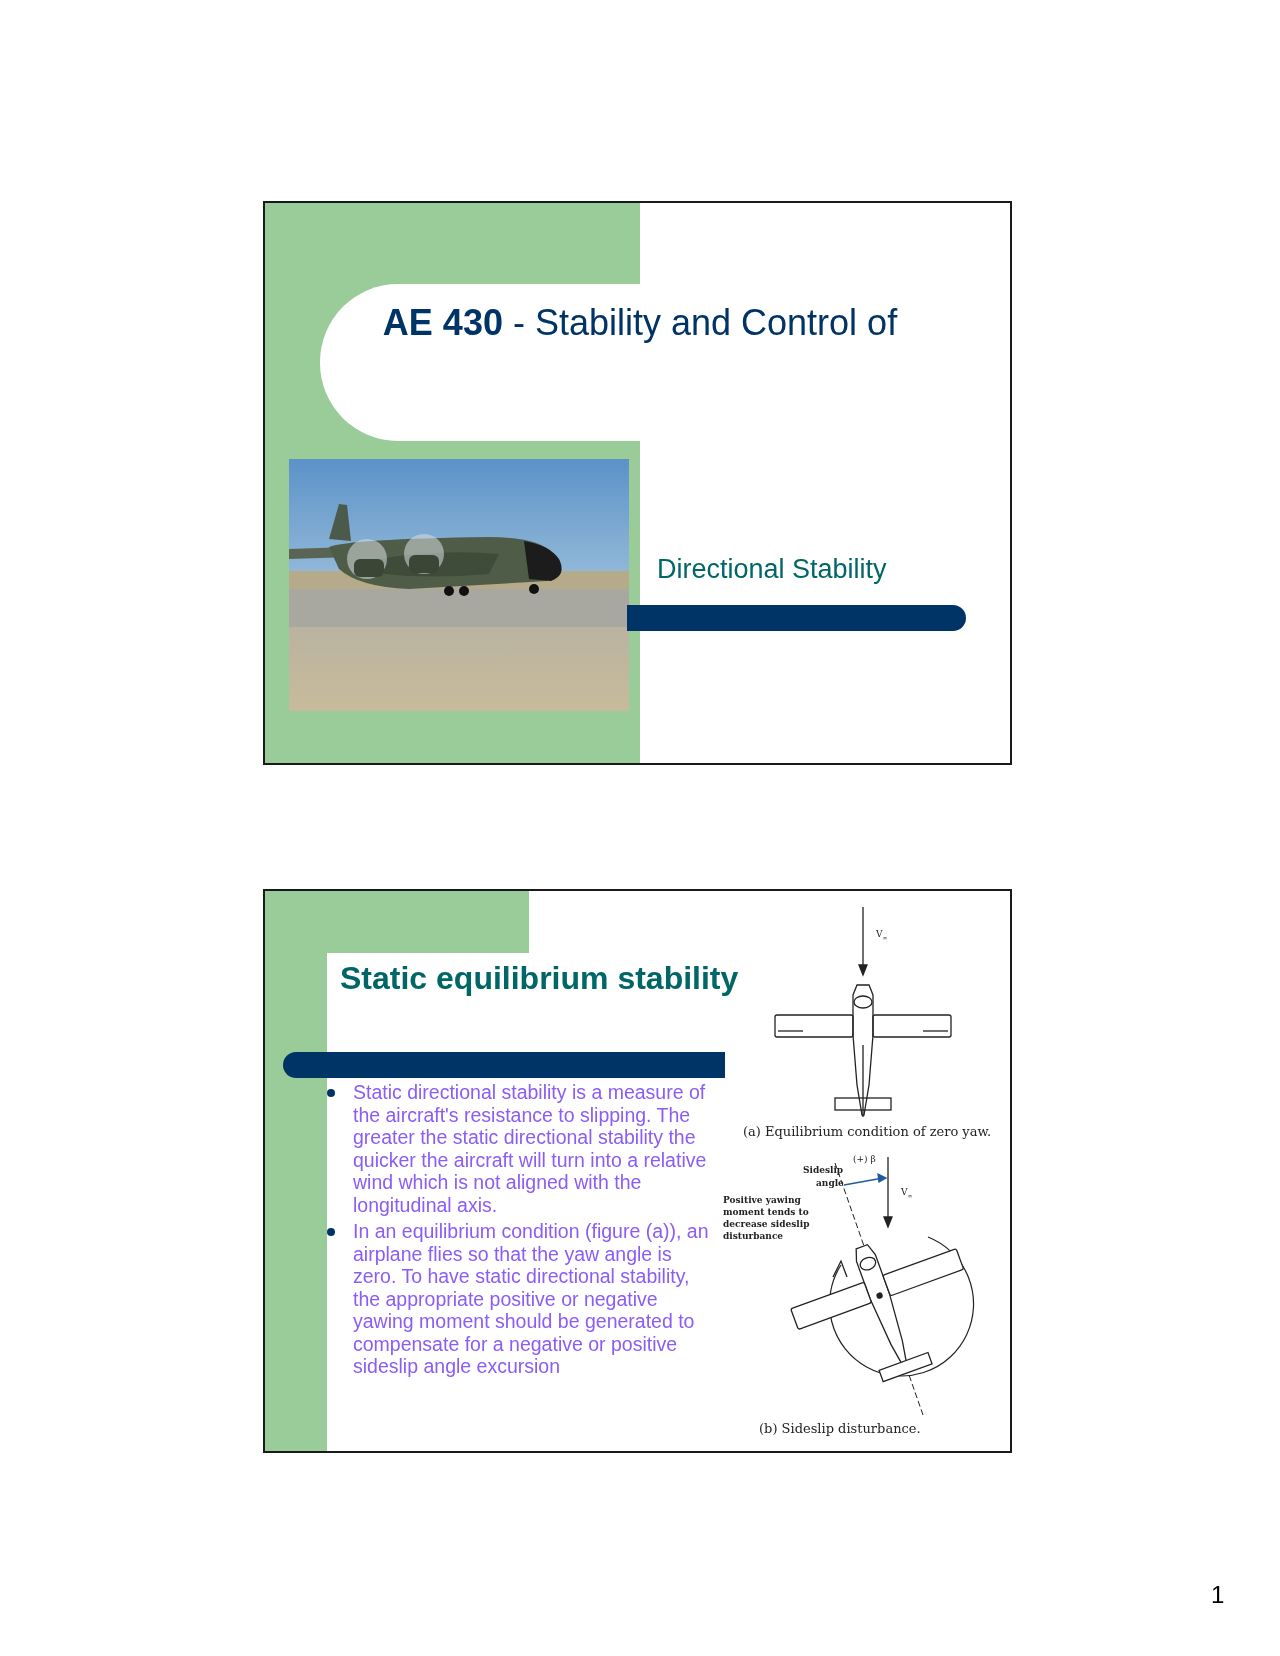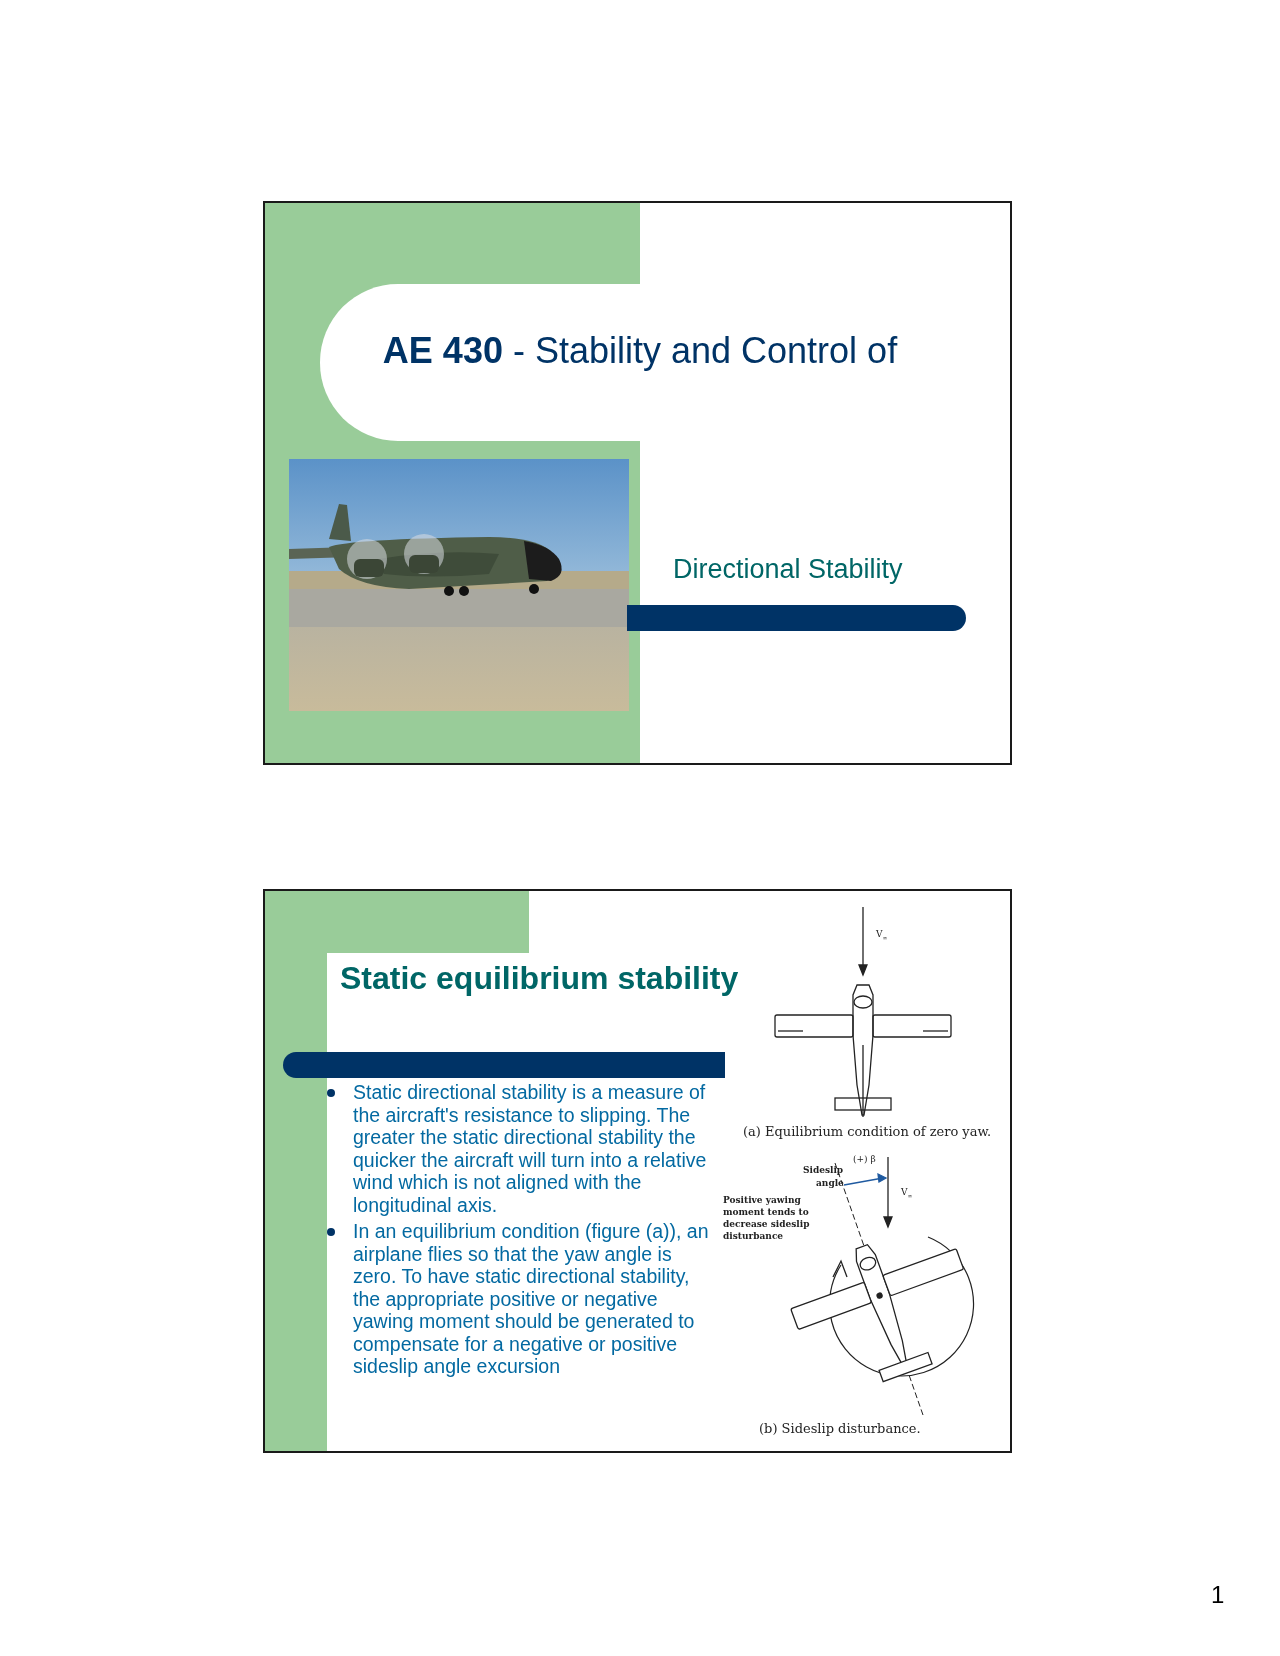--- a/index.html
+++ b/index.html
@@ -7,33 +7,33 @@
   .slide { position: absolute; left: 263px; width: 749px; border: 2px solid #1a1a1a; background: #ffffff; overflow: hidden; box-sizing: border-box; }
   #slide1 { top: 201px; height: 564px; }
   #slide2 { top: 889px; height: 564px; }
   .green { position: absolute; background: #99cc99; }
   .white-block { position: absolute; background: #ffffff; }
   .bar { position: absolute; background: #003366; }
 
   
   #s1-green { left: 0; top: 0; width: 375px; height: 560px; }
   #s1-title-block { left: 55px; top: 81px; width: 700px; height: 157px; border-radius: 78px 0 0 78px; }
-  #s1-title { position: absolute; left: 70px; top: 128px; width: 610px; text-align: center; color: #003366; font-size: 36px; line-height: 40px; }
+  #s1-title { position: absolute; left: 70px; top: 100px; width: 610px; text-align: center; color: #003366; font-size: 36px; line-height: 40px; }
   #s1-title b { font-weight: bold; }
   #s1-photo { position: absolute; left: 24px; top: 256px; width: 340px; height: 252px; overflow: hidden; }
-  #s1-subtitle { position: absolute; left: 408px; top: 350px; color: #006666; font-size: 27px; line-height: 32px; }
+  #s1-subtitle { position: absolute; left: 392px; top: 350px; color: #006666; font-size: 27px; line-height: 32px; }
   #s1-bar { left: 362px; top: 402px; width: 339px; height: 26px; border-radius: 0 13px 13px 0; }
 
   
   #s2-green-top { left: 0; top: 0; width: 264px; height: 62px; }
   #s2-green-left { left: 0; top: 0; width: 62px; height: 560px; }
   #s2-white-corner { left: 62px; top: 62px; width: 40px; height: 40px; border-radius: 20px 0 0 0; }
   #s2-title { position: absolute; left: 75px; top: 67px; color: #006666; font-size: 32px; font-weight: bold; line-height: 40px; white-space: nowrap; }
   #s2-bar { left: 18px; top: 161px; width: 442px; height: 26px; border-radius: 13px 0 0 13px; }
-  #s2-bullets { position: absolute; left: 56px; top: 190px; width: 390px; margin: 0; padding: 0; list-style: none; color: #0369a1; font-size: 19.5px; line-height: 22.5px; }
+  #s2-bullets { position: absolute; left: 56px; top: 190px; width: 390px; margin: 0; padding: 0; list-style: none; color: #8b5cf6; font-size: 19.5px; line-height: 22.5px; }
   #s2-bullets li { position: relative; padding-left: 32px; margin-bottom: 4px; }
   #s2-bullets li .dot { position: absolute; left: 6px; top: 8px; width: 8px; height: 8px; border-radius: 50%; background: #003366; }
   #s2-diagram { position: absolute; left: 458px; top: 4px; width: 288px; height: 556px; }
   .cap { font-family: "DejaVu Serif", serif; font-size: 13px; fill: #222; }
   .small { font-family: "DejaVu Serif", serif; font-size: 9px; fill: #222; font-weight: bold; }
 
   #page-number { position: absolute; left: 1211px; top: 1581px; font-size: 24px; color: #000; }
 </style>
 </head>
 <body>

